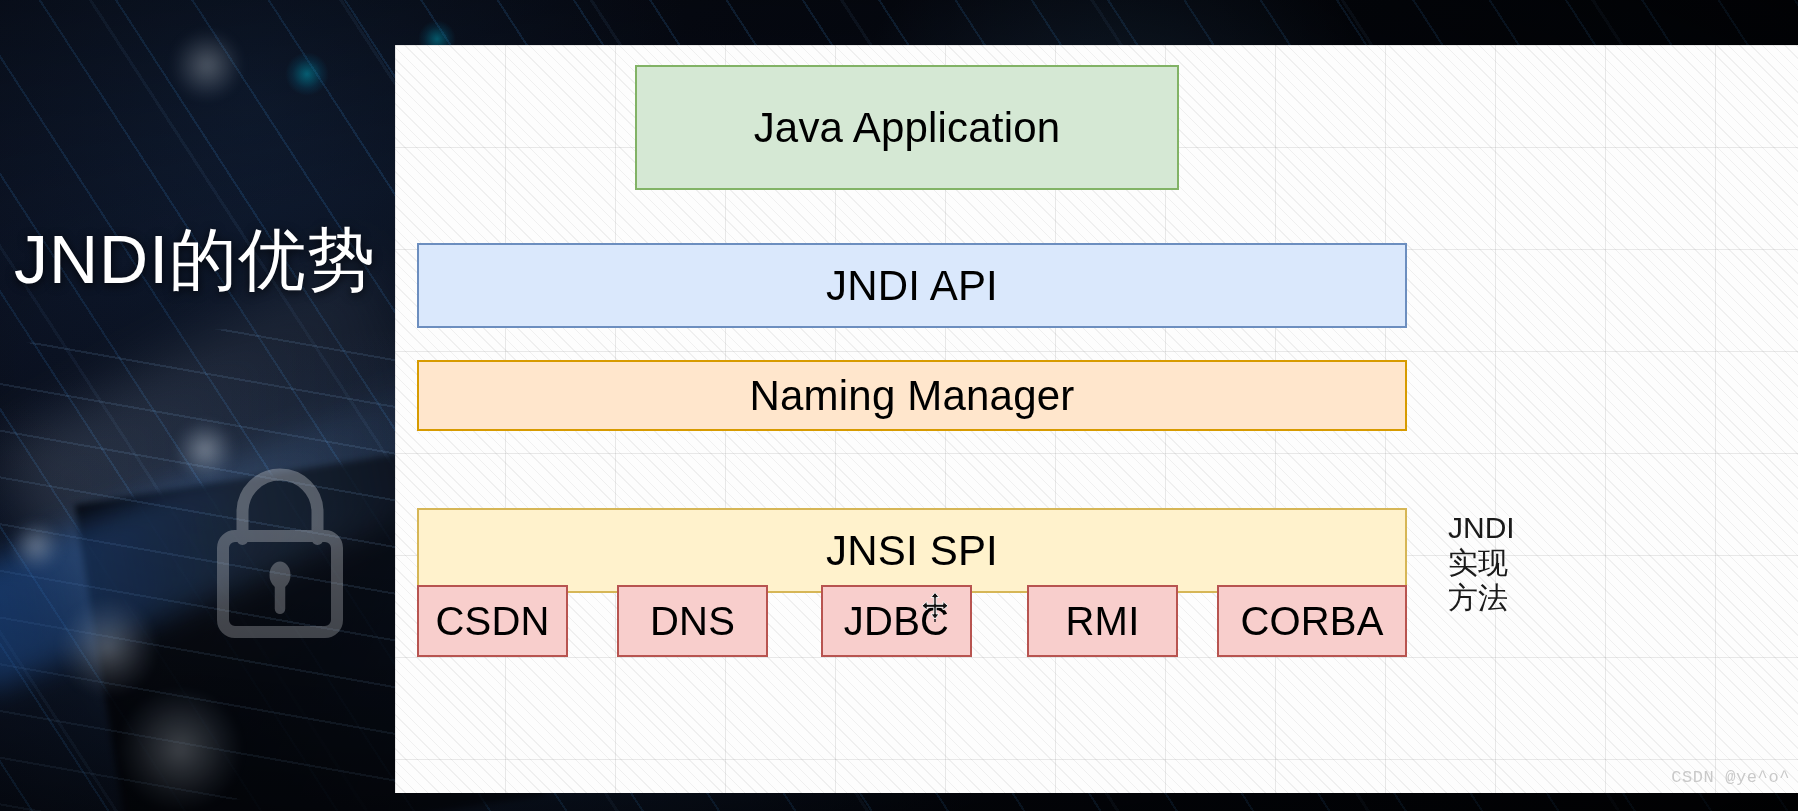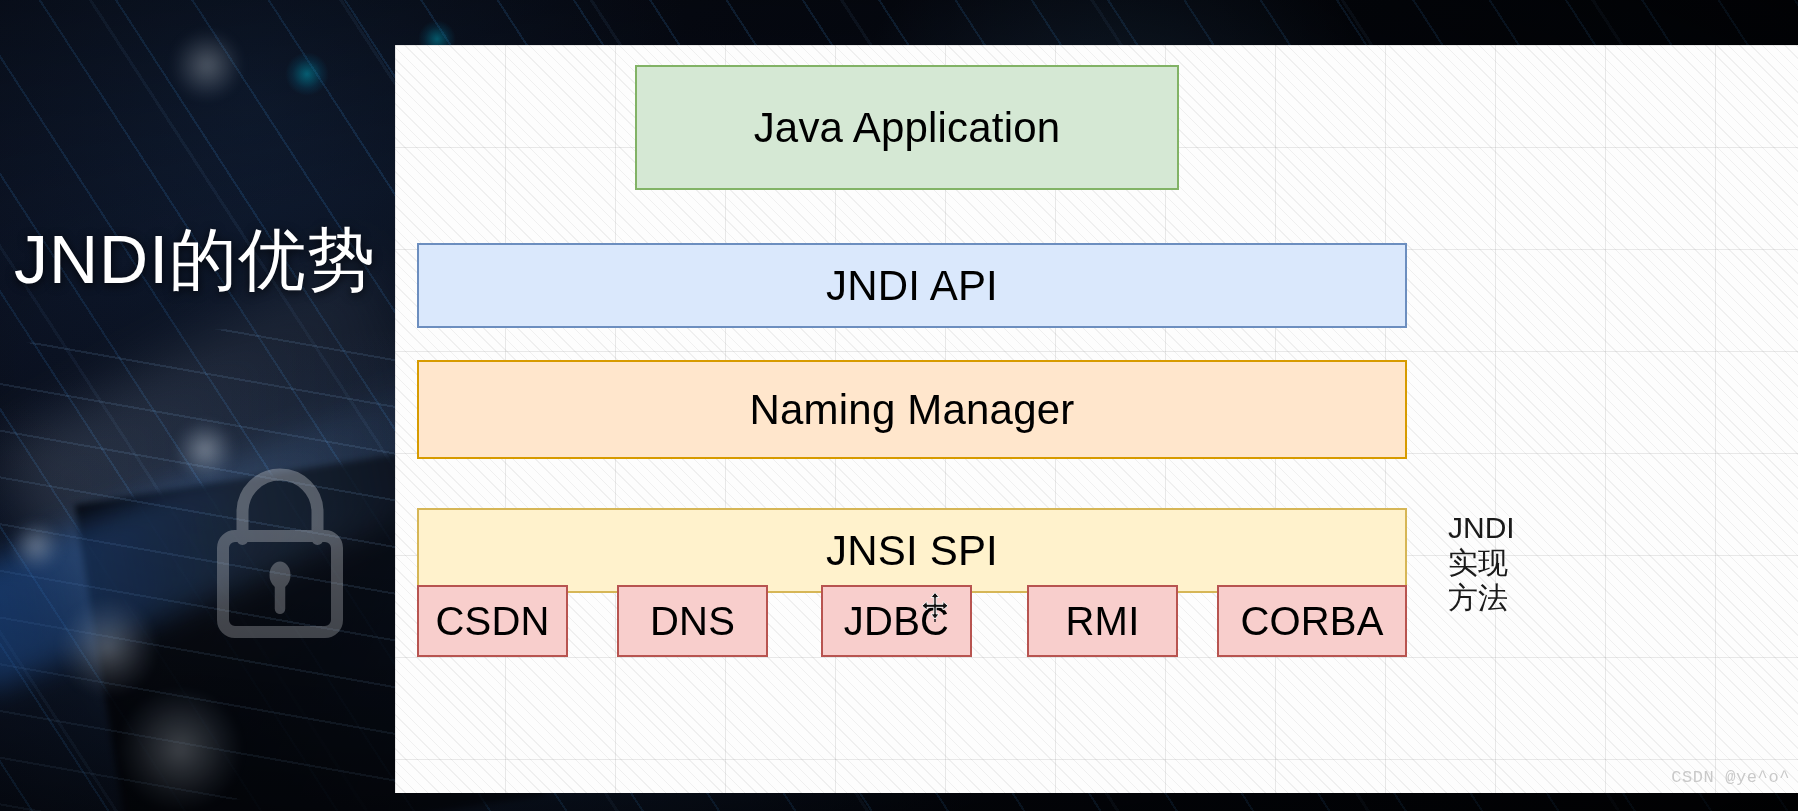--- a/index.html
+++ b/index.html
@@ -186,21 +186,21 @@
     width: 990px;
     height: 85px;
     background: #dae8fc;
     border-color: #6c8ebf;
     margin-top: 8px;
   }
   .node-naming {
     left: 22px;
     top: 315px;
     width: 990px;
-    height: 99px;
+    height: 71px;
     background: #ffe6cc;
     border-color: #d79b00;
   }
   .node-spi {
     left: 22px;
     top: 463px;
     width: 990px;
     height: 85px;
     background: #fff2cc;
     border-color: #d6b656;

